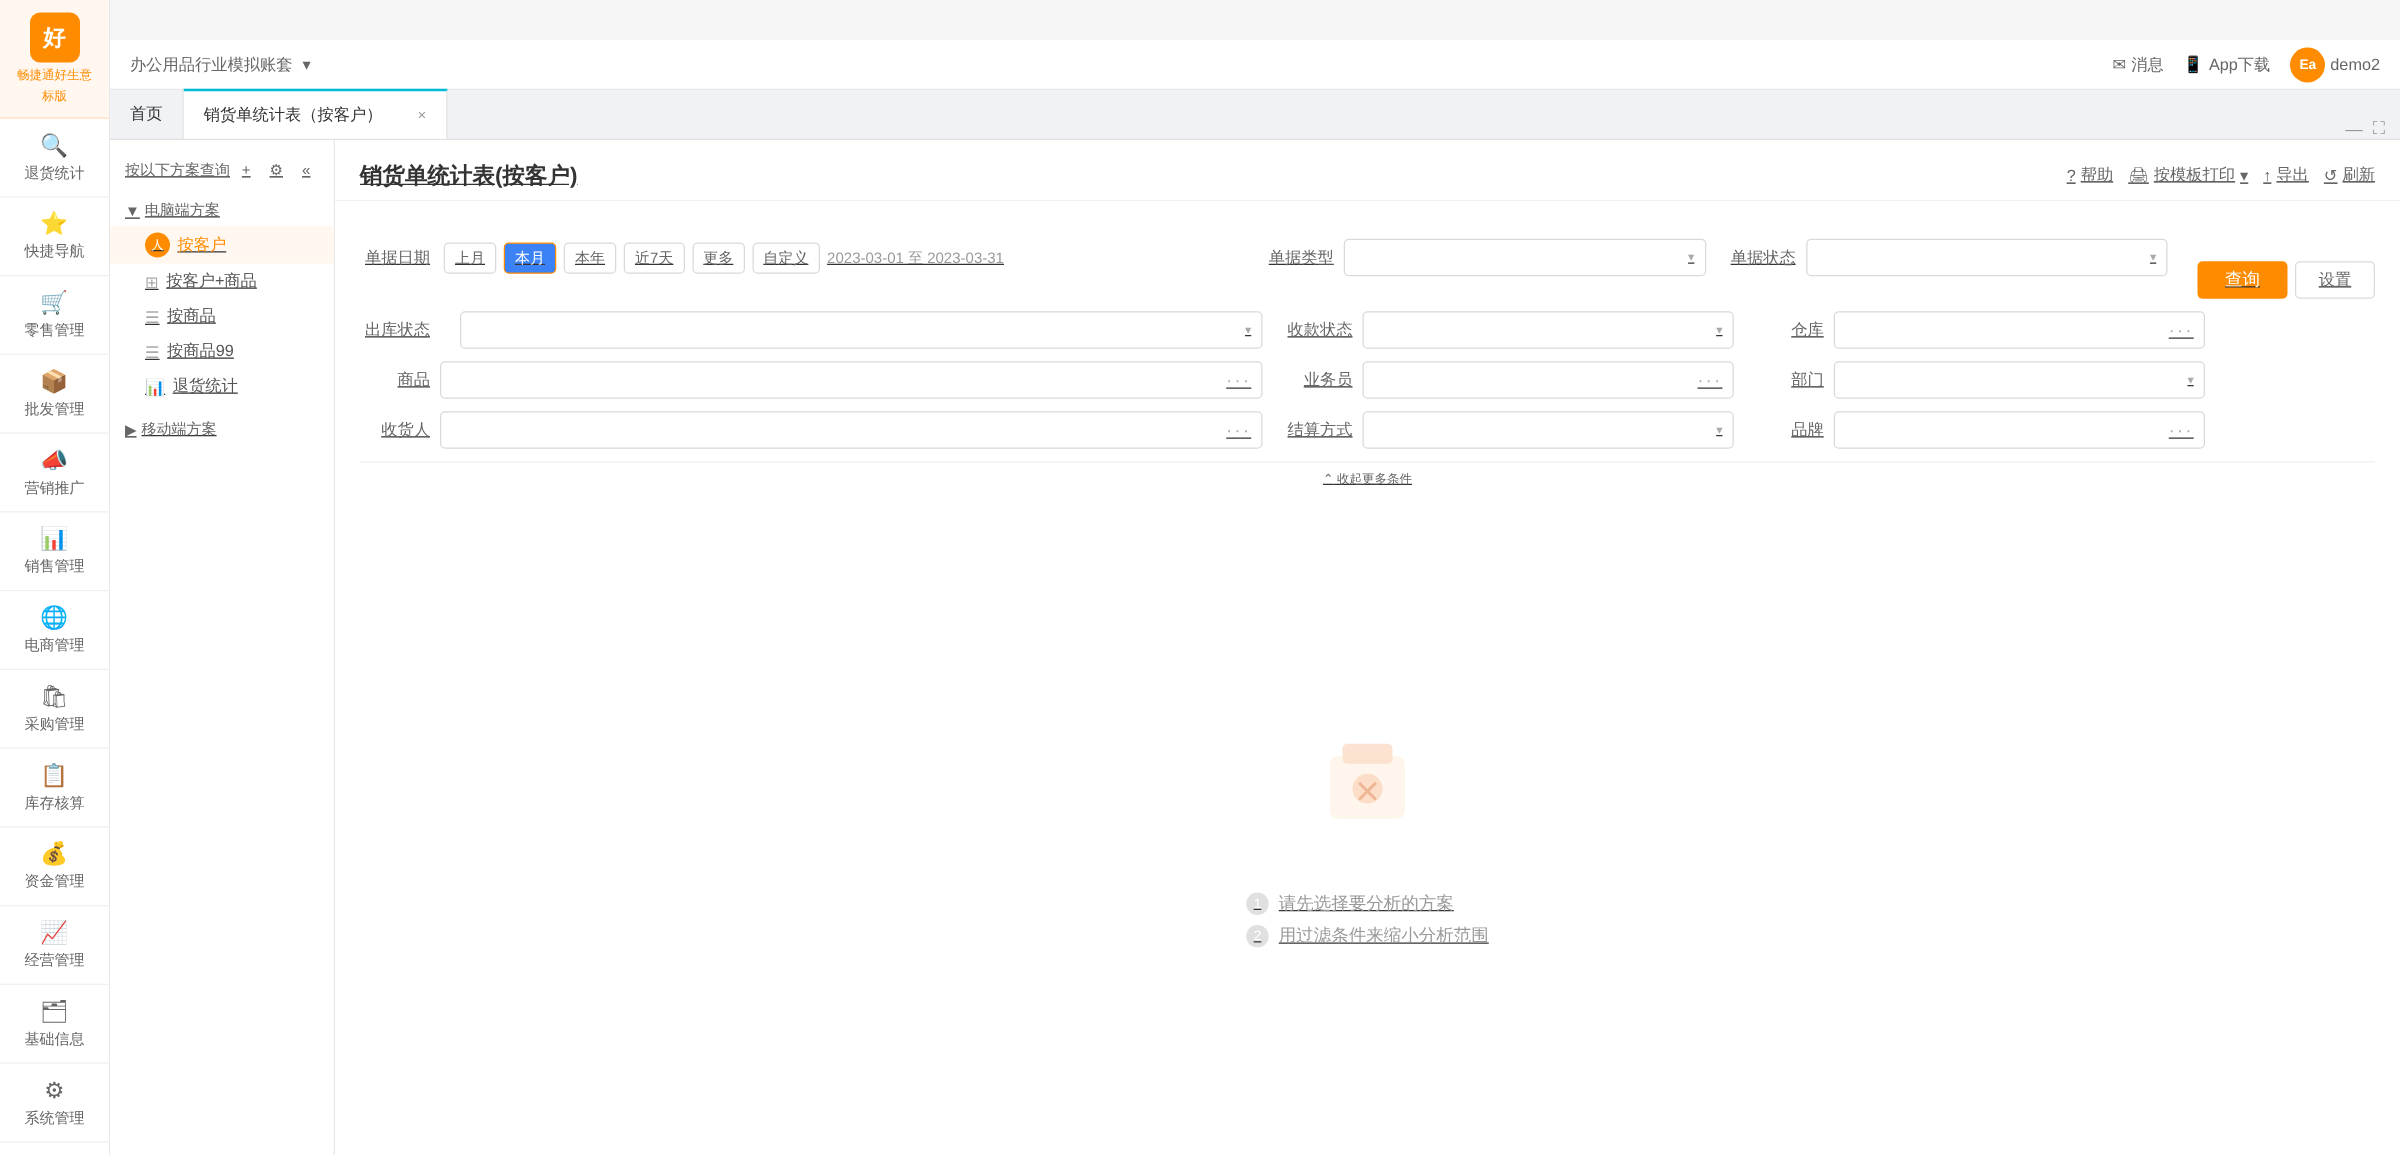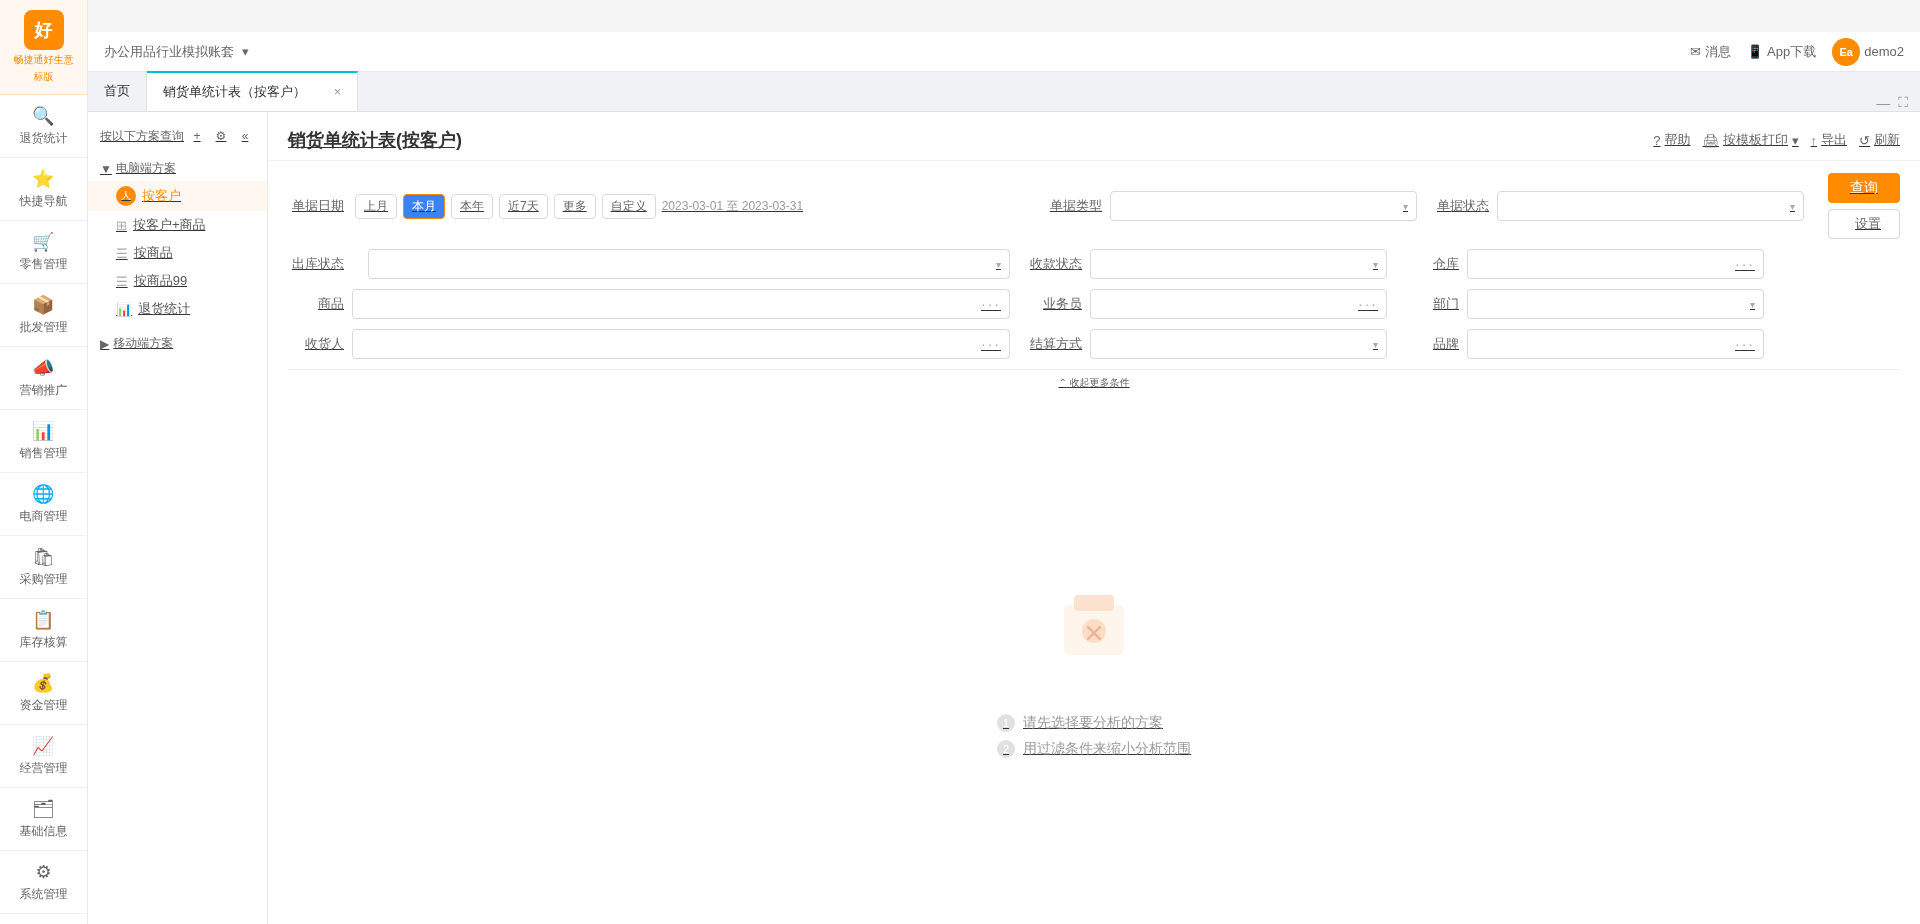--- a/index.html
+++ b/index.html
@@ -63,21 +63,21 @@
     .date-btn { padding: 3px 8px; font-size: 12px; border: 1px solid #d9d9d9; border-radius: 4px; cursor: pointer; background: #fff; color: #666; }
     .date-btn.active { background: #3b82f6; color: #fff; border-color: #ff8c00; }
     .date-range { font-size: 12px; color: #999; }
     .filter-select { flex: 1; height: 30px; border: 1px solid #d9d9d9; border-radius: 4px; padding: 0 8px; font-size: 13px; color: #333; display: flex; align-items: center; justify-content: space-between; cursor: pointer; min-width: 120px; }
     .filter-select .caret { color: #aaa; font-size: 10px; }
     .filter-select .dots { color: #aaa; font-size: 14px; letter-spacing: 2px; }
     .filter-col { flex: 1; display: flex; align-items: center; gap: 8px; }
 
     .query-btn { padding: 6px 22px; background: #ff8c00; color: #fff; border: none; border-radius: 4px; font-size: 14px; cursor: pointer; }
     .set-btn { padding: 5px 18px; background: #fff; color: #666; border: 1px solid #d9d9d9; border-radius: 4px; font-size: 13px; cursor: pointer; text-align: right; }
-    .btn-group { display: flex; flex-direction: column; gap: 6px; margin-left: 8px; }
+    .btn-group { display: flex; flex-direction: row; gap: 6px; margin-left: 8px; margin-top: 36px; }
 
     .collapse-bar { text-align: center; padding: 6px 0; border-top: 1px solid #f0f0f0; cursor: pointer; color: #666; font-size: 10px; }
 
     
     .empty-state { flex: 1; display: flex; flex-direction: column; align-items: center; justify-content: center; padding: 60px 0; }
     .empty-icon { font-size: 80px; margin-bottom: 20px; opacity: 0.5; }
     .empty-tips { display: flex; flex-direction: column; gap: 8px; }
     .empty-tip { display: flex; align-items: center; gap: 8px; color: #999; font-size: 14px; }
     .tip-num { width: 18px; height: 18px; border-radius: 50%; background: #e0e0e0; color: #fff; display: flex; align-items: center; justify-content: center; font-size: 11px; flex-shrink: 0; }
   </style>

